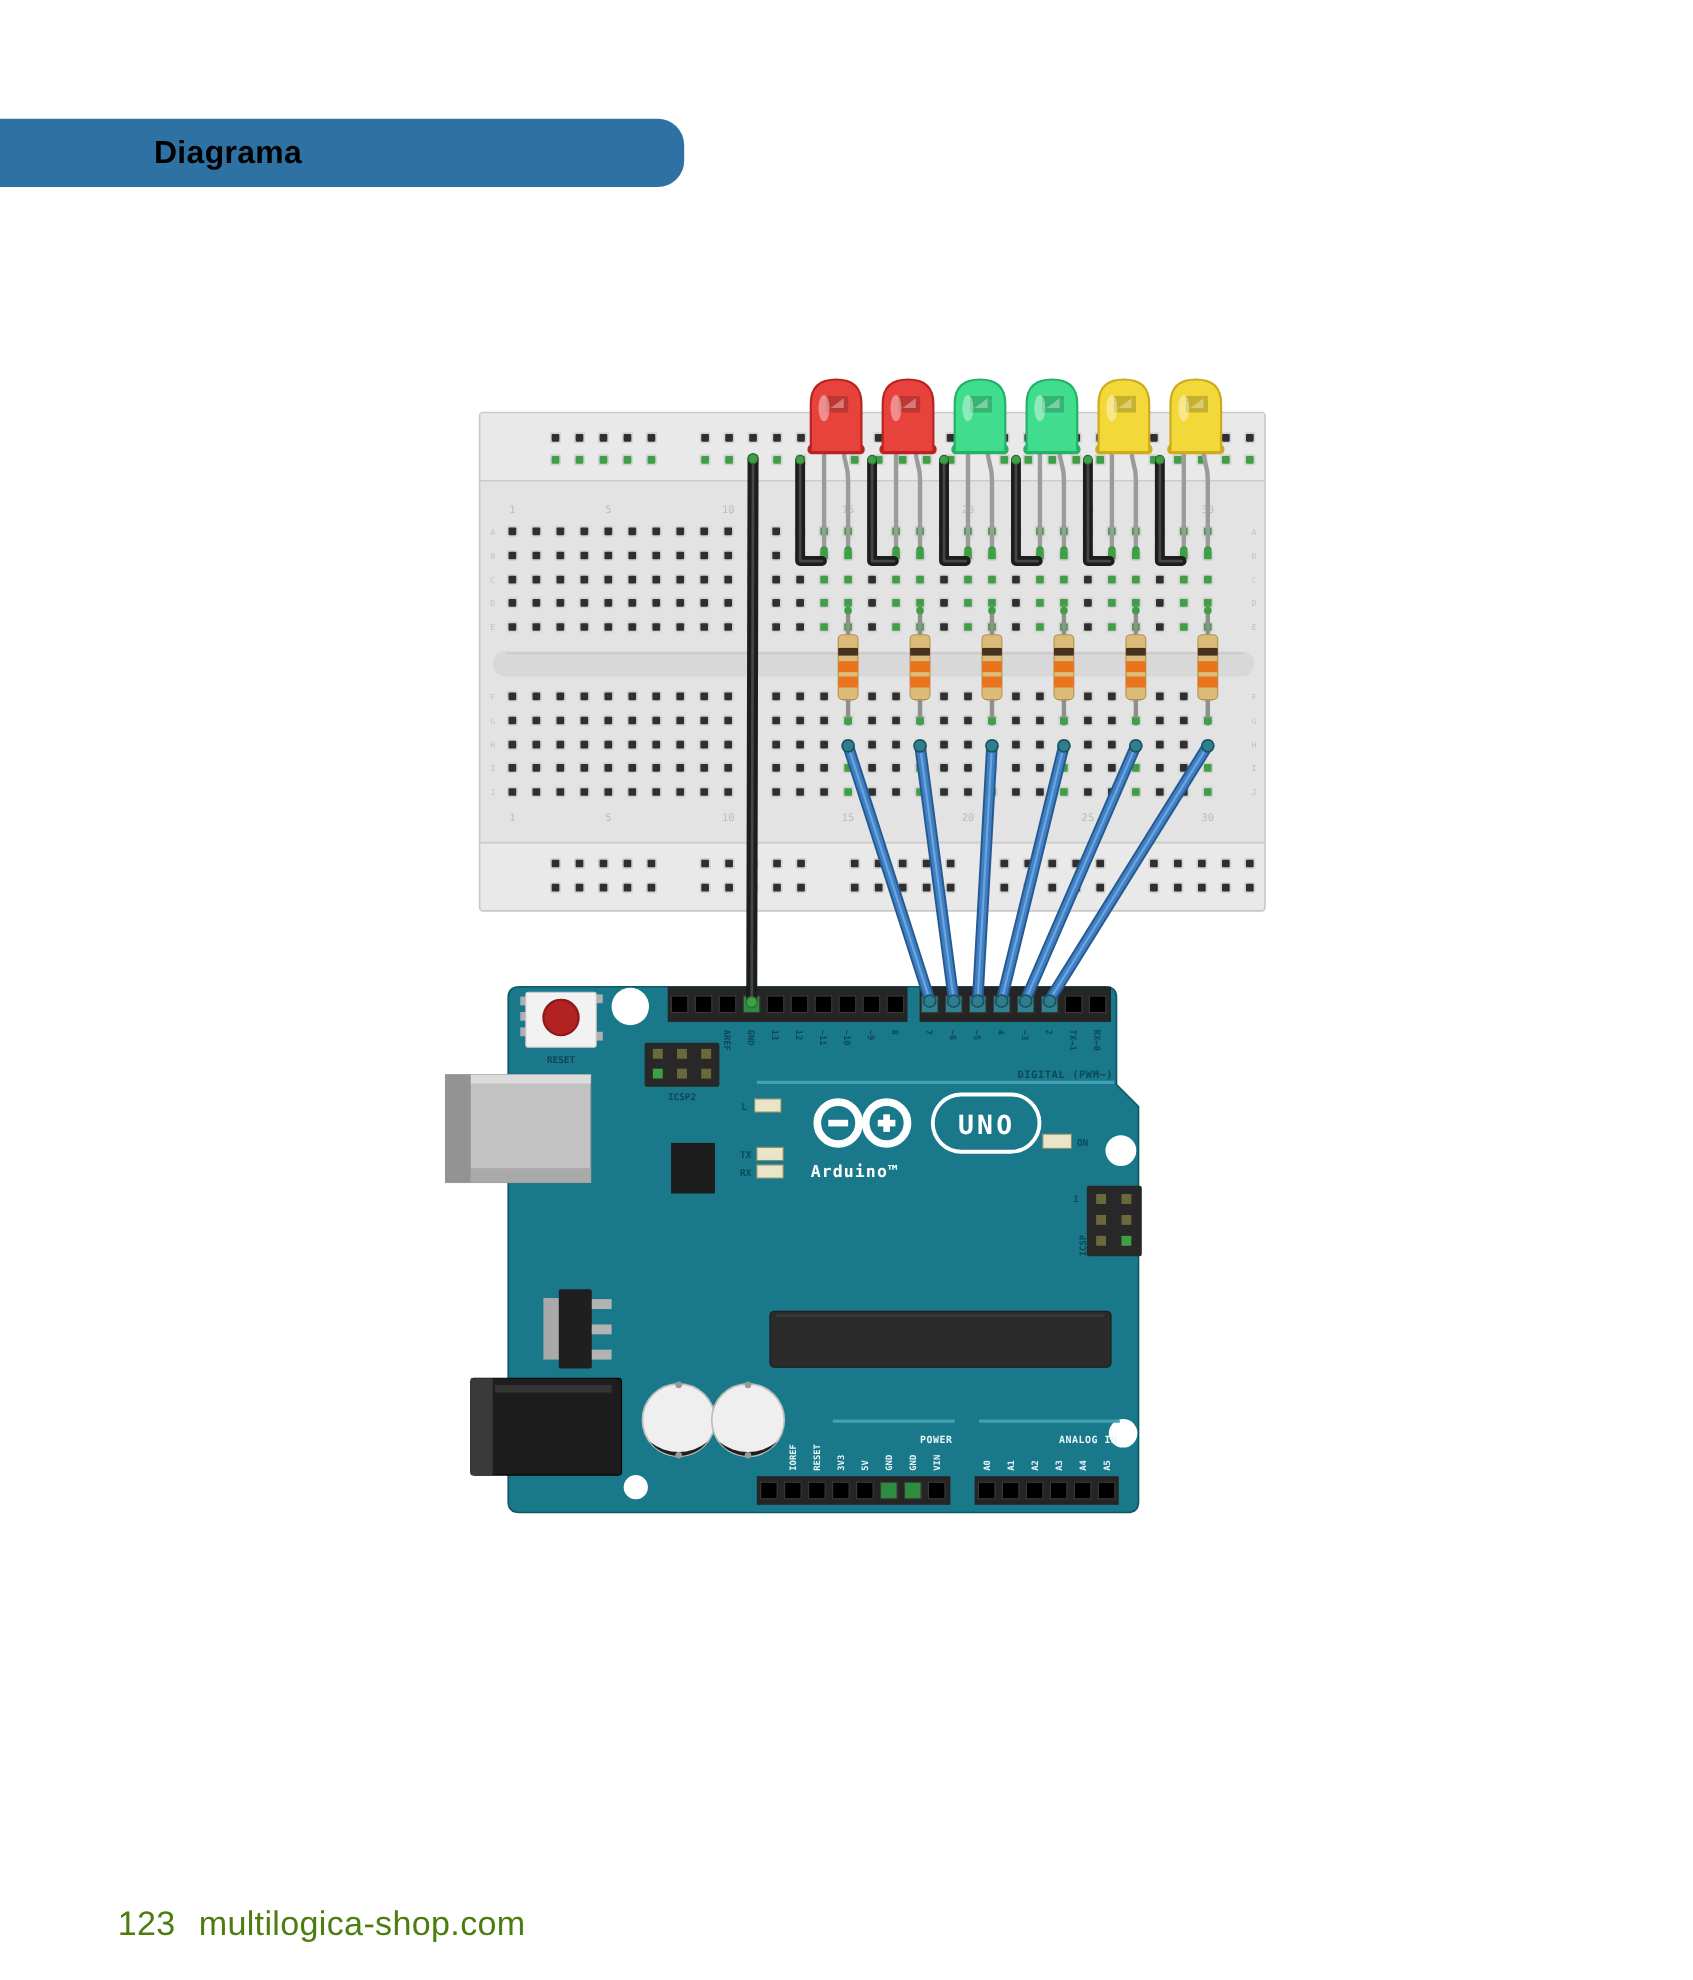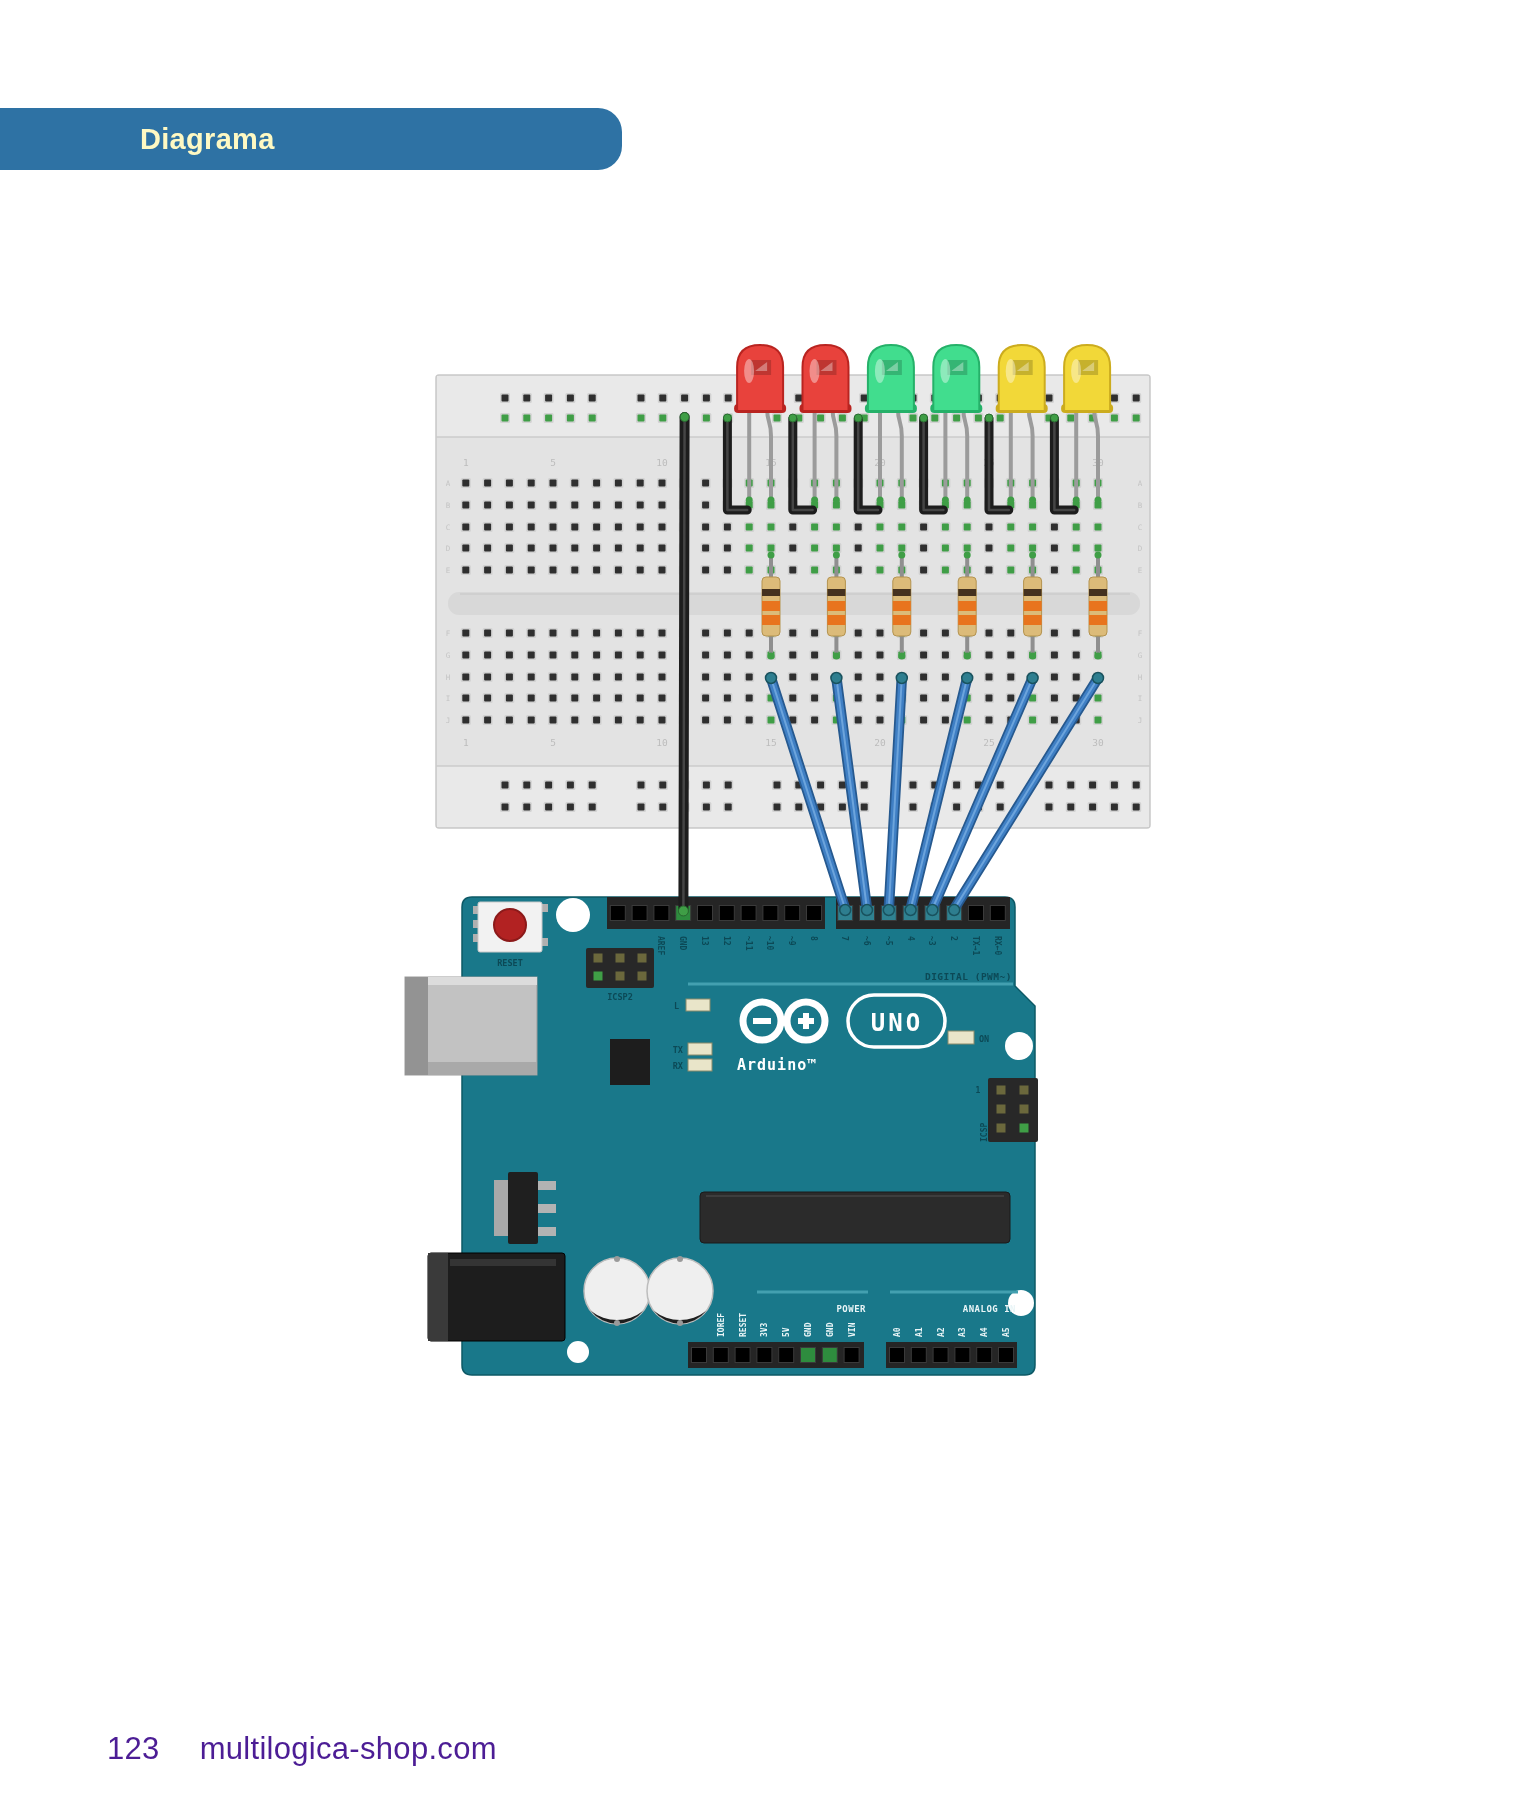--- a/index.html
+++ b/index.html
@@ -7,27 +7,27 @@
     width:1539px;height:1800px;position:relative;overflow:hidden;
     background:#ffffff;font-family:"Liberation Sans",sans-serif;
   }
   .page{position:absolute;inset:0;background:#ffffff;}
   .section-tab{
     position:absolute;left:0;top:108px;width:622px;height:62px;
     background:#2e72a4;border-radius:0 24px 24px 0;
     display:flex;align-items:center;
   }
   .section-title{
-    color:#fef9c3;font-weight:bold;font-size:29px;margin-left:140px;
+    color:#000000;font-weight:bold;font-size:29px;margin-left:140px;
     letter-spacing:0.3px;
   }
   #circuit{position:absolute;left:330px;top:280px;}
   .footer{
-    position:absolute;left:107px;top:1731px;display:flex;gap:40px;
-    font-size:31px;color:#4c1d95;letter-spacing:0.3px;
+    position:absolute;left:107px;top:1731px;display:flex;gap:21px;
+    font-size:31px;color:#4d7c0f;letter-spacing:0.3px;
   }
 </style>
 </head>
 <body>
 
 <div class="page">
 
   <div class="section-tab">
     <span class="section-title">Diagrama</span>
   </div>

